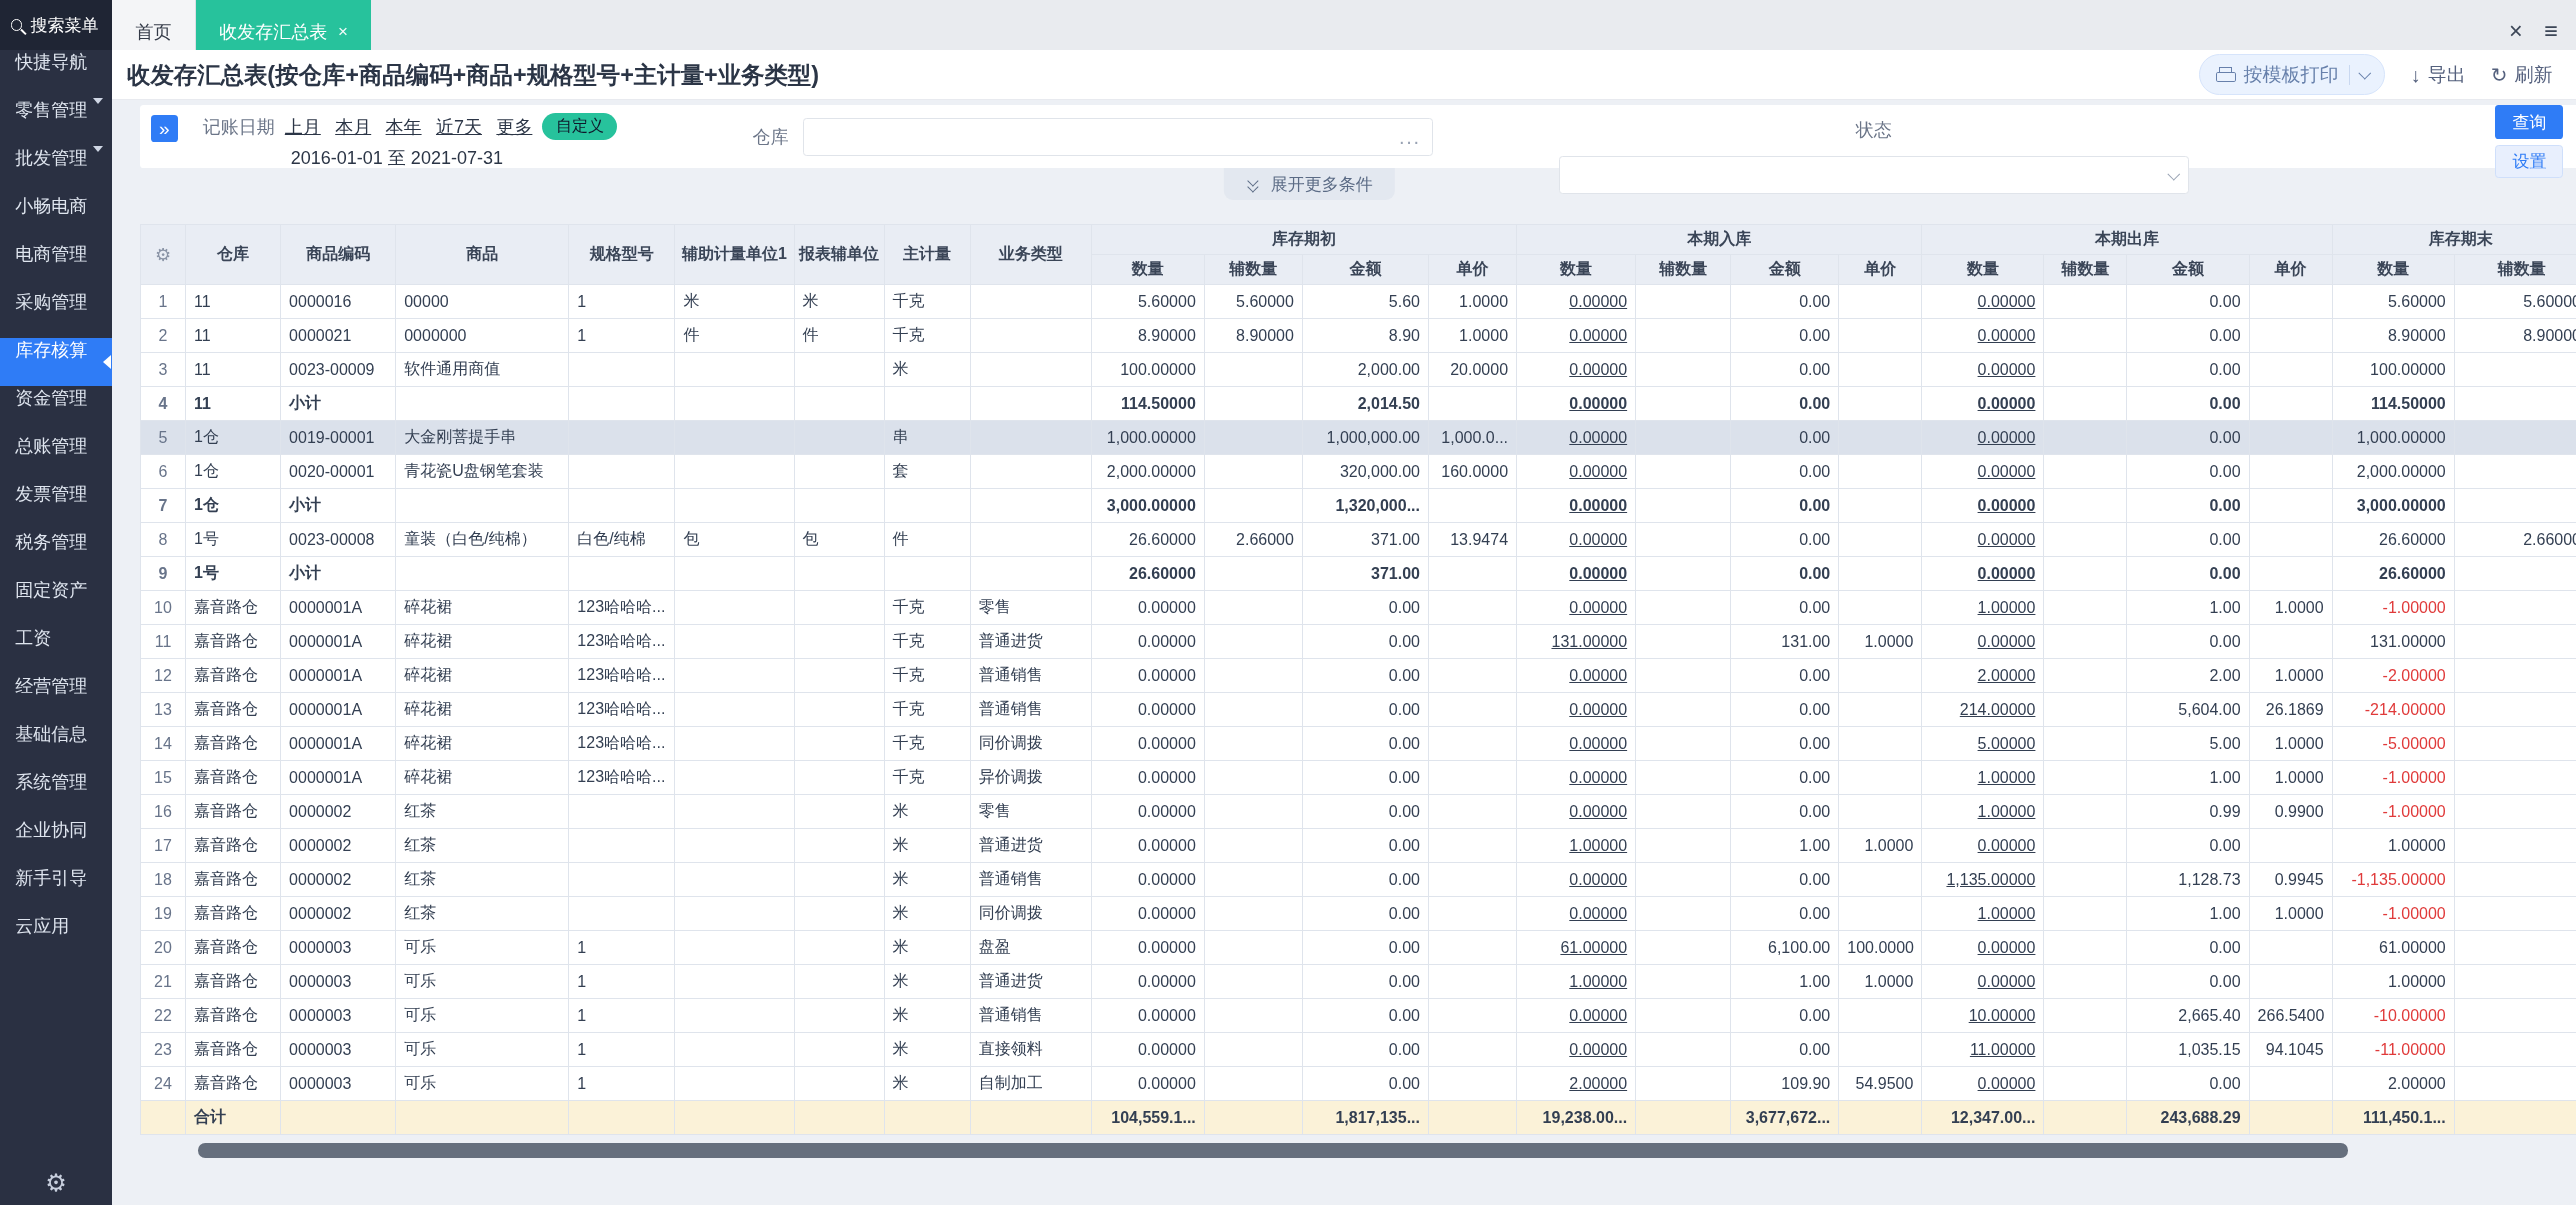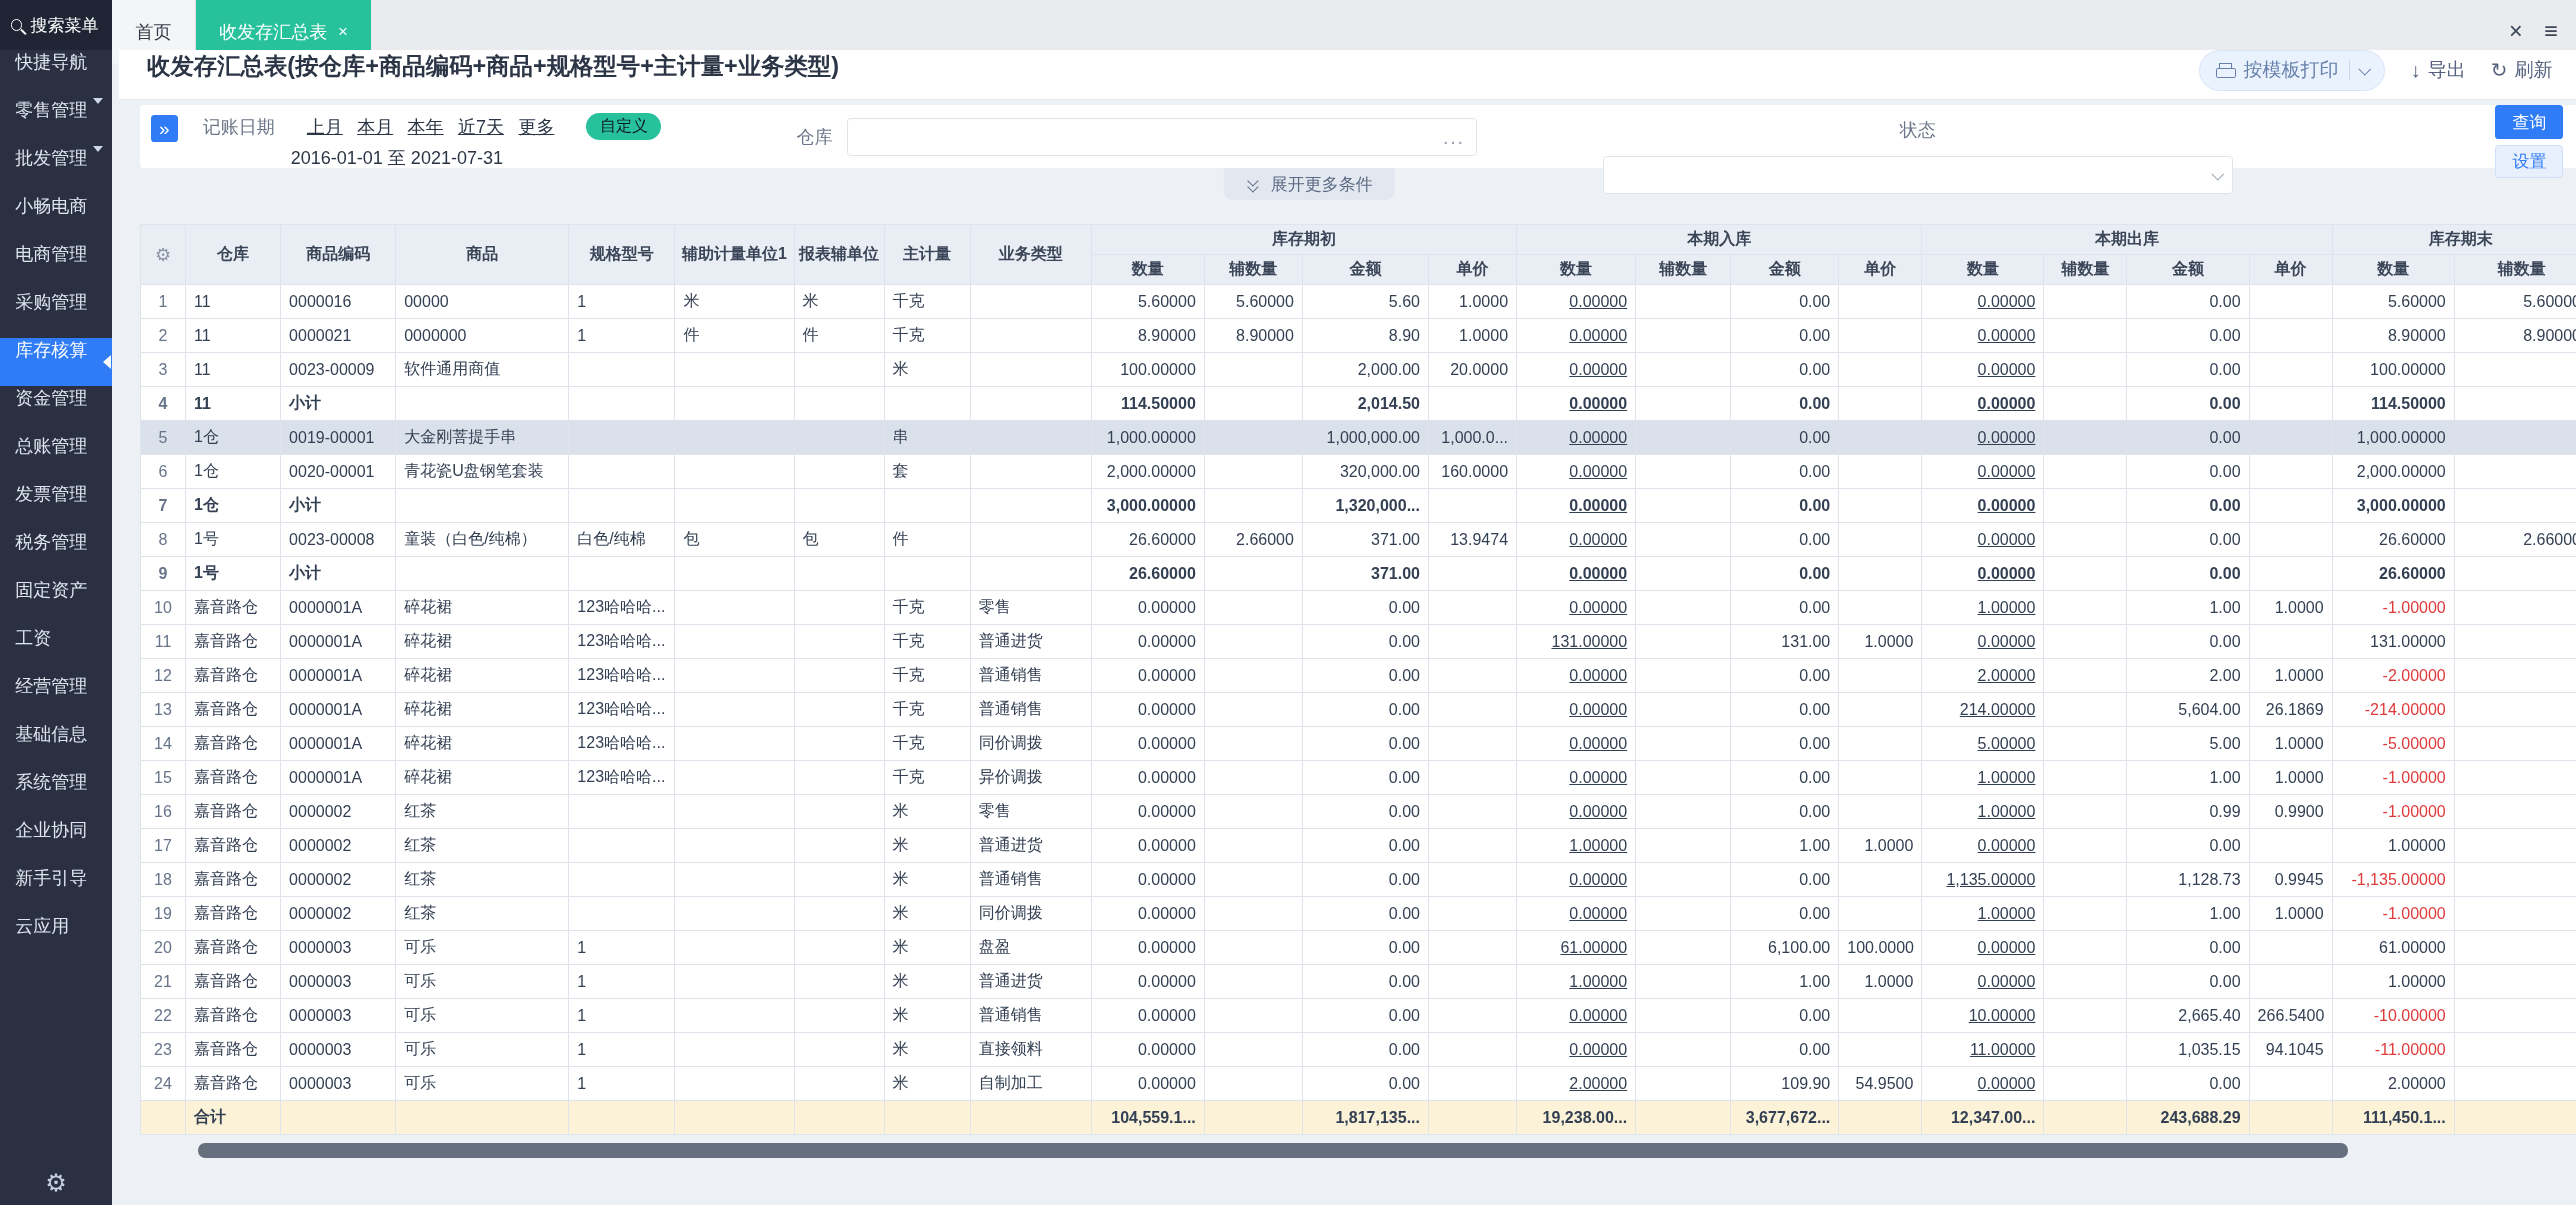--- a/index.html
+++ b/index.html
@@ -33,22 +33,22 @@
     display:flex; align-items:stretch; }
   .tab { display:flex; align-items:center; padding:0 23.4px; font-size:18px; cursor:pointer; }
   .tab-home { background:#f4f5f7; color:#333a47; border-right:0.9px solid #dcdfe5; }
   .tab-active { background:#27c29c; color:#fff; gap:10.8px; }
   .tab-close { font-size:17px; opacity:.95; }
   .topbar-right { margin-left:auto; display:flex; align-items:center; gap:21.6px;
     padding-right:18px; color:#3c4657; }
   .win-icon { font-size:23.4px; cursor:pointer; line-height:1; }
 
   
-  .titlebar { position:absolute; left:119px; top:50px; right:0; height:50px; background:#fff;
-    display:flex; align-items:flex-start; padding:0 23.4px 0 28px; border-bottom:0.9px solid #e8eaef;gap:45px; }
+  .titlebar { position:absolute; left:99px; top:50px; right:0; height:50px; background:#fff;
+    display:flex; align-items:center; padding:0 23.4px 0 28px; border-bottom:0.9px solid #e8eaef;gap:45px; }
   .page-title { font-size:23.4px; color:#2b3546; }
   .title-actions { margin-left:auto; display:flex; align-items:center; gap:25px; }
   .print-pill { display:flex; align-items:center; gap:10px; background:#eaf2fe; border:0.9px solid #d6e4fb;
     border-radius:899px; padding:6.3px 16px; color:#6780ab; font-size:19px; cursor:pointer; }
   .printer-icon { position:relative; width:18px; height:15.3px; flex:none; }
   .printer-icon::before { content:""; position:absolute; left:3.6px; top:0; width:10.8px; height:5.4px;
     border:1.8px solid #6780ab; border-bottom:none; }
   .printer-icon::after { content:""; position:absolute; left:0; top:5.4px; width:18px; height:8px;
     border:1.8px solid #6780ab; border-radius:1.8px; }
   .pill-divider { width:0.9px; height:20px; background:#c9d8f0; }
@@ -57,21 +57,21 @@
   .action-btn { display:flex; align-items:center; gap:7.2px; color:#55617e; font-size:19px; cursor:pointer; }
   .glyph-icon { font-size:20px; line-height:1; }
 
   
   .workspace { position:absolute; left:112px; top:100px; right:0; bottom:0; background:#edf0f5; }
   .filter-card { margin-left:28px; margin-top:5.4px; height:63px; background:#fff;
     border-radius:3.6px 0 0 3.6px; display:flex; align-items:flex-start; padding-left:10.8px; position:relative; }
   .collapse-sq { width:27px; height:27px; background:#2f7cf6; border-radius:3.6px; color:#fff;
     display:flex; align-items:center; justify-content:center; font-size:19px; margin-top:10px; cursor:pointer; flex:none; }
   .date-group { margin-left:25px; margin-top:8px; }
-  .date-line1 { display:flex; align-items:center; gap:32px; font-size:18px; color:#2b3546; }
+  .date-line1 { display:flex; align-items:center; gap:10px; font-size:18px; color:#2b3546; }
   .filter-label { color:#6b7588; font-size:18px; flex:none; }
   .quick-link { text-decoration:underline; color:#2b3546; cursor:pointer; }
   .custom-pill { background:#27c29c; color:#0f172a; border-radius:899px; padding:2.7px 13.5px; font-size:16px; cursor:pointer; }
   .date-range { font-size:18px; color:#2b3546; margin-top:6.3px; margin-left:88px; cursor:pointer; }
   .fgroup { display:flex; align-items:center; gap:14.4px; margin-top:12.6px; }
   .fg-warehouse { margin-left:135px; }
   .fg-status { margin-left:126px;flex-direction:column; }
   .f-input, .f-select { width:630px; height:38px; border:0.9px solid #e0e4ea; border-radius:3.6px;
     background:#fff; display:flex; align-items:center; padding:0 10.8px; }
   .f-input input { flex:1; border:none; outline:none; font-size:18px; color:#2b3546; background:transparent; }

